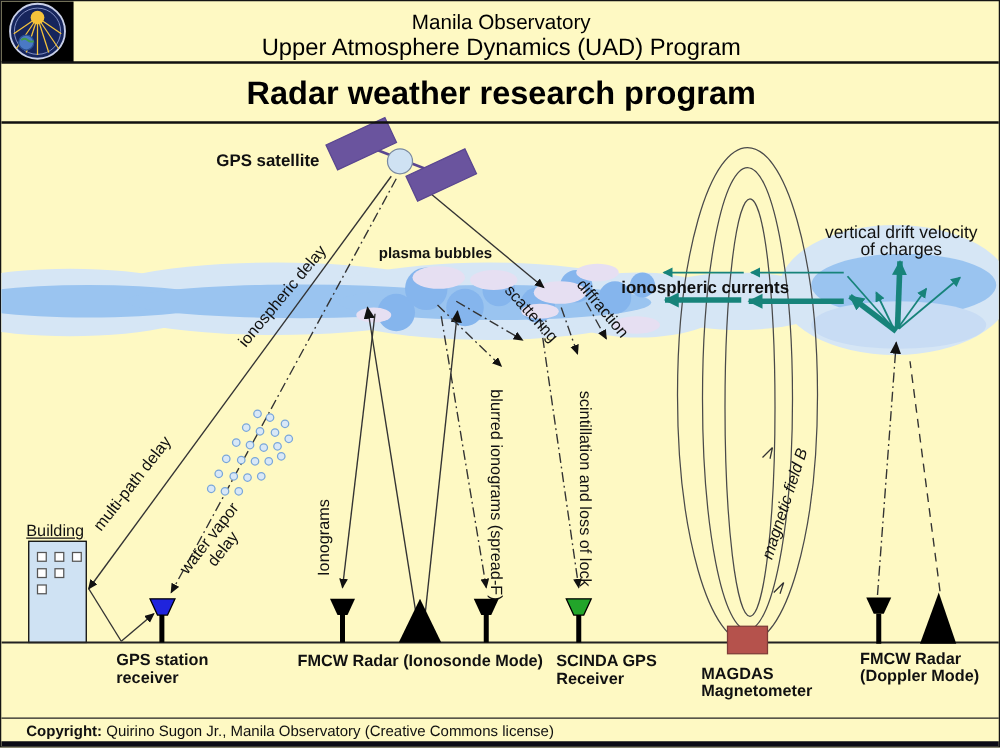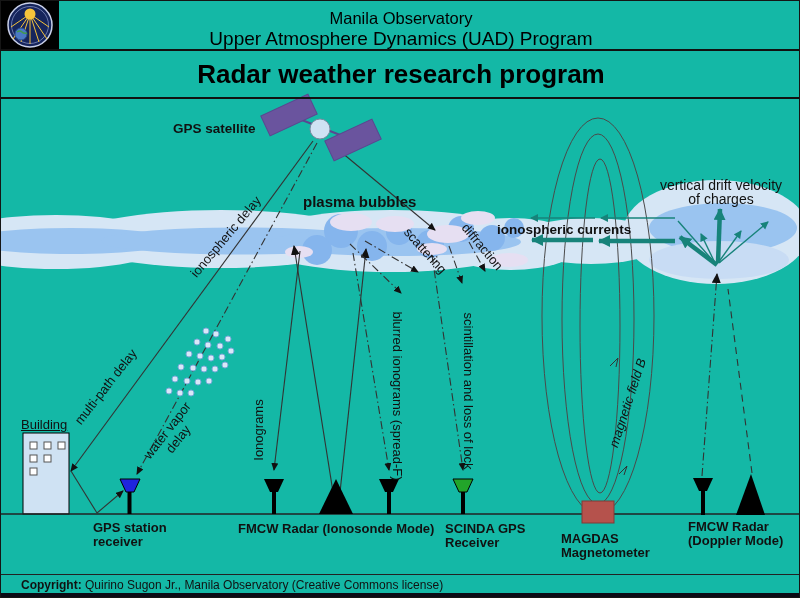--- a/index.html
+++ b/index.html
@@ -1,17 +1,17 @@
 <!DOCTYPE html>
 <html><head>
 <meta charset="utf-8">
 <style>
   html,body{margin:0;padding:0;}
   body{width:800px;height:598px;font-family:"Liberation Sans",sans-serif;background:#fff;}
-  #slide{position:relative;width:800px;height:598px;overflow:hidden;background:#14b8a6;
+  #slide{position:relative;width:800px;height:598px;overflow:hidden;background:#fef9c3;
          border:1px solid #151515;box-sizing:border-box;padding-left:48px;}
   .lbl{position:absolute;font-size:13px;color:#111;white-space:nowrap;line-height:14px;}
   .bold{font-weight:bold;}
   .rot{transform-origin:50% 50%;text-align:center;}
   .ctr{text-align:center;}
   .hdr{position:absolute;left:0;width:800px;text-align:center;color:#000;}
   .rule{position:absolute;left:0;width:800px;background:#111;}
   #copyright{position:absolute;left:20px;top:577px;font-size:12px;color:#111;}
   #bottombar{position:absolute;left:0;top:592px;width:800px;height:6px;background:#0b0b15;}
   svg{position:absolute;left:0;top:0;}
@@ -213,21 +213,21 @@
   </svg>
 
   <div class="hdr" style="top:8px;font-size:16.5px;">Manila Observatory</div>
   <div class="hdr" style="top:27px;font-size:19px;">Upper Atmosphere Dynamics (UAD) Program</div>
   <div class="rule" style="top:48px;height:2px;"></div>
 
   <div class="hdr bold" id="title" style="top:58px;font-size:26px;">Radar weather research program</div>
   <div class="rule" style="top:96px;height:2px;"></div>
 
   <div class="lbl bold" style="left:172px;top:121px;font-size:13.5px;">GPS satellite</div>
-  <div class="lbl bold" style="left:302px;top:194px;font-size:15px;">plasma bubbles</div>
+  <div class="lbl bold" style="left:302px;top:194px;font-size:12px;">plasma bubbles</div>
 
   <div class="lbl rot" style="left:165px;top:229px;width:120px;transform:rotate(-50deg);">ionospheric delay</div>
   <div class="lbl rot" style="left:50px;top:379px;width:110px;transform:rotate(-52deg);">multi-path delay</div>
   <div class="lbl rot" style="left:127px;top:420px;width:90px;transform:rotate(-52deg);">
     <div>water vapor</div>
     <div>delay</div>
   </div>
   <div class="lbl rot" style="left:218px;top:422px;width:80px;transform:rotate(-90deg);">Ionograms</div>
   <div class="lbl rot" style="left:311px;top:388px;width:170px;transform:rotate(90deg);">blurred ionograms (spread-F)</div>
   <div class="lbl rot" style="left:383px;top:383px;width:168px;transform:rotate(90deg);">scintillation and loss of lock</div>

